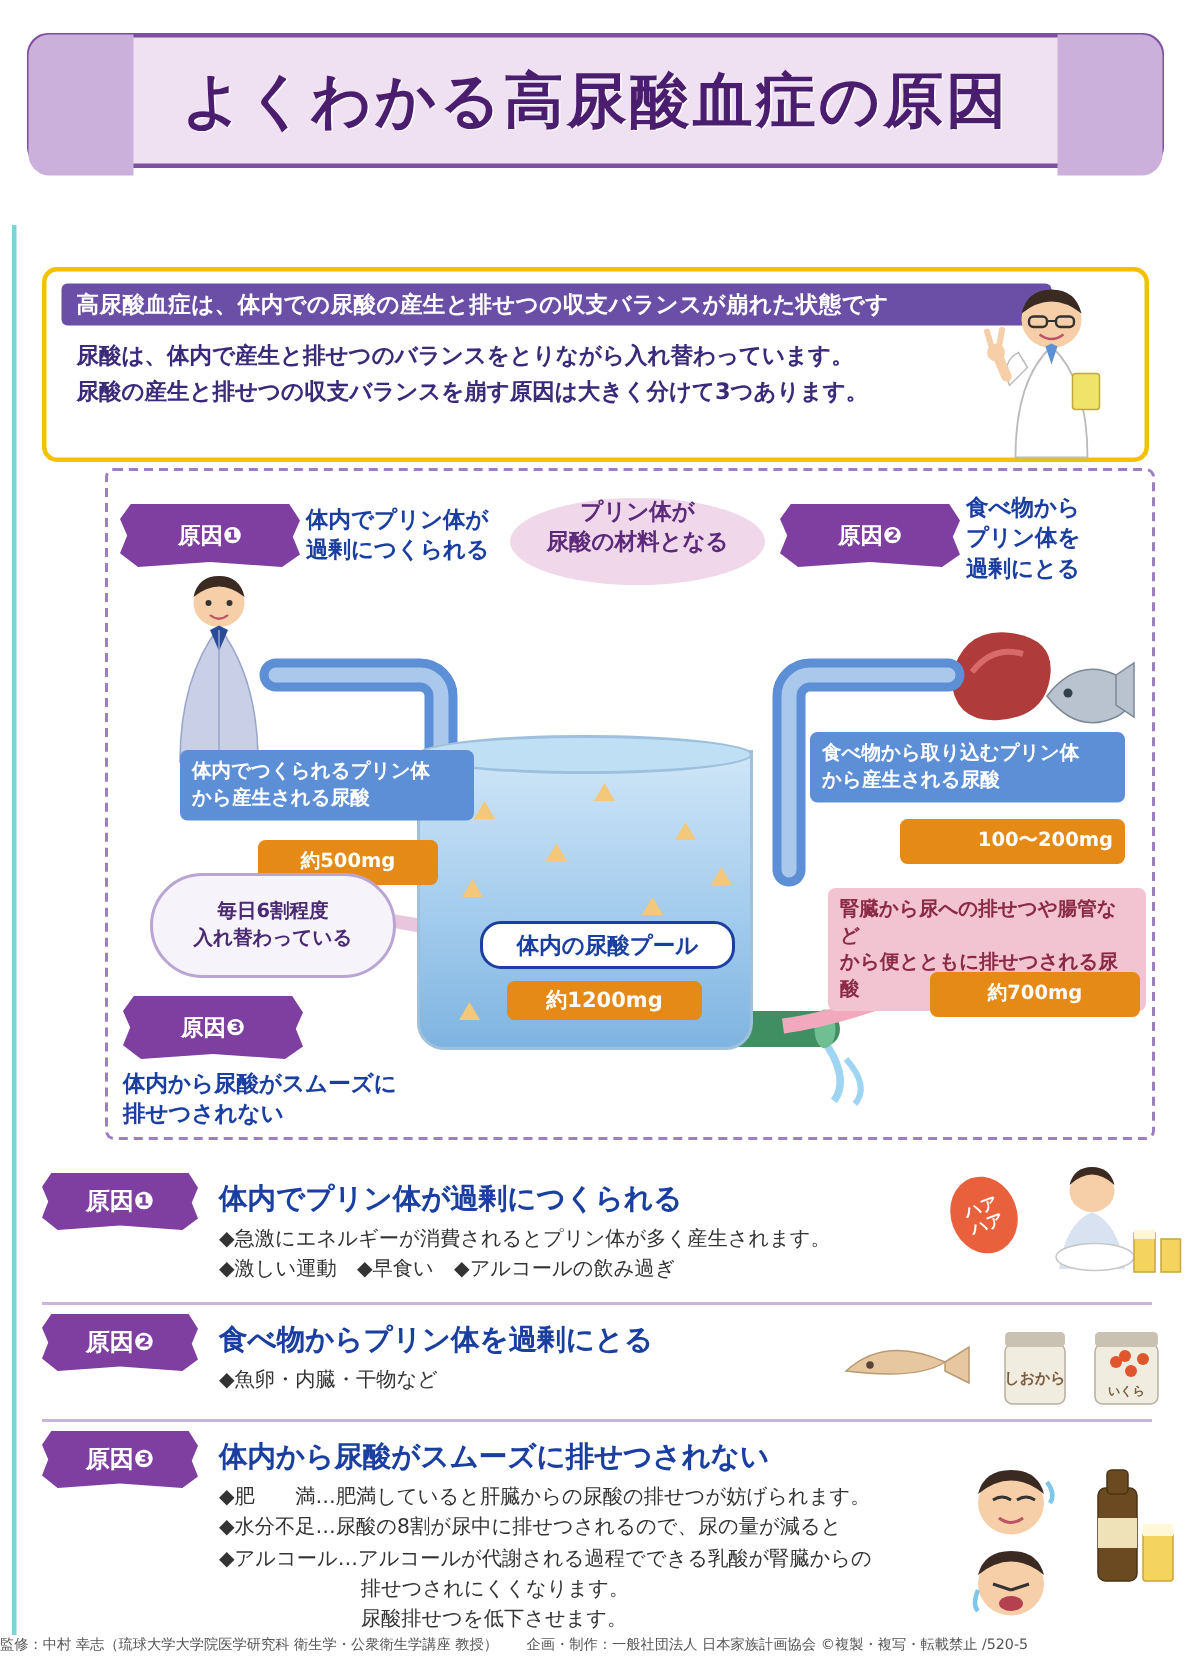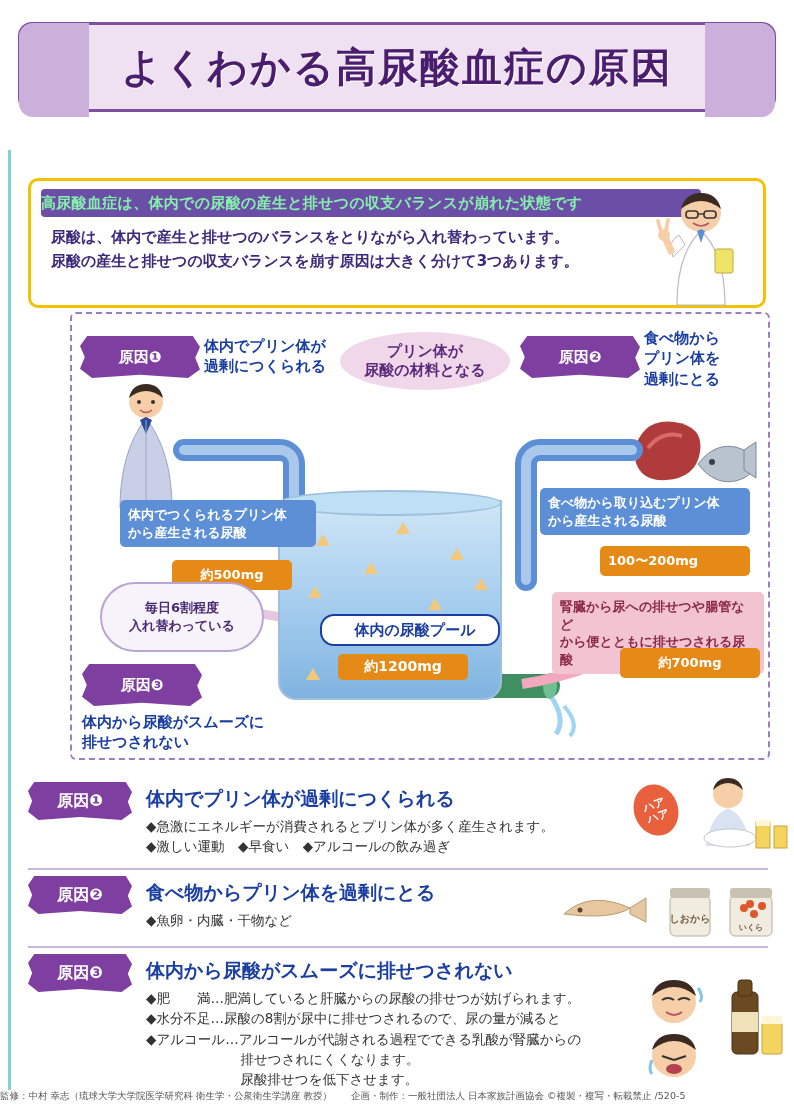--- a/index.html
+++ b/index.html
@@ -48,23 +48,24 @@
     position:absolute;left:28px;top:178px;width:738px;height:130px;
     border:3px solid #f2c200;
     border-radius:10px;
     background:#ffffff;
     box-sizing:border-box;
   }
   .intro-head{
     position:absolute;left:10px;top:8px;width:660px;height:28px;
     background:#6b4ea6;
     border-radius:4px;
-    color:#86efac;
+    color:#ffffff;
     font-size:15px;font-weight:bold;
     line-height:28px;
+    padding-left:10px;
     box-sizing:border-box;
     letter-spacing:.3px;
   }
   .intro-lines{
     position:absolute;left:20px;top:44px;width:640px;
     color:#3b2a7a;font-size:15px;line-height:1.62;font-weight:bold;
   }
   .intro-lines div{white-space:nowrap;}
   
   .doctor{position:absolute;right:14px;top:6px;width:96px;height:120px;}
@@ -91,39 +92,39 @@
     color:#1b3fa0;font-size:15px;font-weight:bold;line-height:1.35;
   }
   .c1-text{left:132px;top:22px;}
   .c2-text{left:572px;top:14px;}
   .c3-text{left:10px;top:398px;}
   .purine-bubble{
     position:absolute;left:268px;top:18px;width:170px;height:58px;
     background:#f1d7ea;
     border-radius:50%;
     color:#5b2a7a;font-weight:bold;font-size:15px;
-    display:flex;align-items:center;justify-content:center;text-align:center;
+    display:flex;justify-content:center;text-align:center;
     line-height:1.3;
   }
   .label-box{
     position:absolute;
     color:#ffffff;font-size:13px;font-weight:bold;line-height:1.35;
     padding:6px 8px;border-radius:5px;box-sizing:border-box;
   }
   .lb-left{left:48px;top:186px;width:196px;background:#5d8fd6;}
   .lb-left-amt{left:100px;top:246px;width:120px;background:#e58a17;text-align:center;}
   .lb-right{left:468px;top:174px;width:210px;background:#5d8fd6;}
-  .lb-right-amt{left:528px;top:232px;width:150px;background:#e58a17;text-align:left;}
+  .lb-right-amt{left:528px;top:232px;width:150px;background:#e58a17;text-align:right;}
   .lb-kidney{left:480px;top:278px;width:212px;background:#f2c3d0;color:#8b2a46;}
   .lb-kidney-amt{left:548px;top:334px;width:140px;background:#e58a17;color:#fff;text-align:center;}
   .pool-label{
     position:absolute;left:248px;top:300px;width:166px;height:28px;
     background:#ffffff;border:2px solid #1b3fa0;border-radius:14px;
     color:#1b3fa0;font-size:15px;font-weight:bold;
-    display:flex;align-items:center;justify-content:center;padding-left:10px;
+    display:flex;align-items:center;justify-content:center;
   }
   .pool-amt{
     position:absolute;left:266px;top:340px;width:130px;height:26px;
     background:#e58a17;color:#fff;border-radius:5px;
     display:flex;align-items:center;justify-content:center;
     font-size:14px;font-weight:bold;
   }
   .cloud{
     position:absolute;left:28px;top:268px;width:160px;height:66px;
     background:#f7f3fb;border:2px solid #b9a5d2;border-radius:40px;

